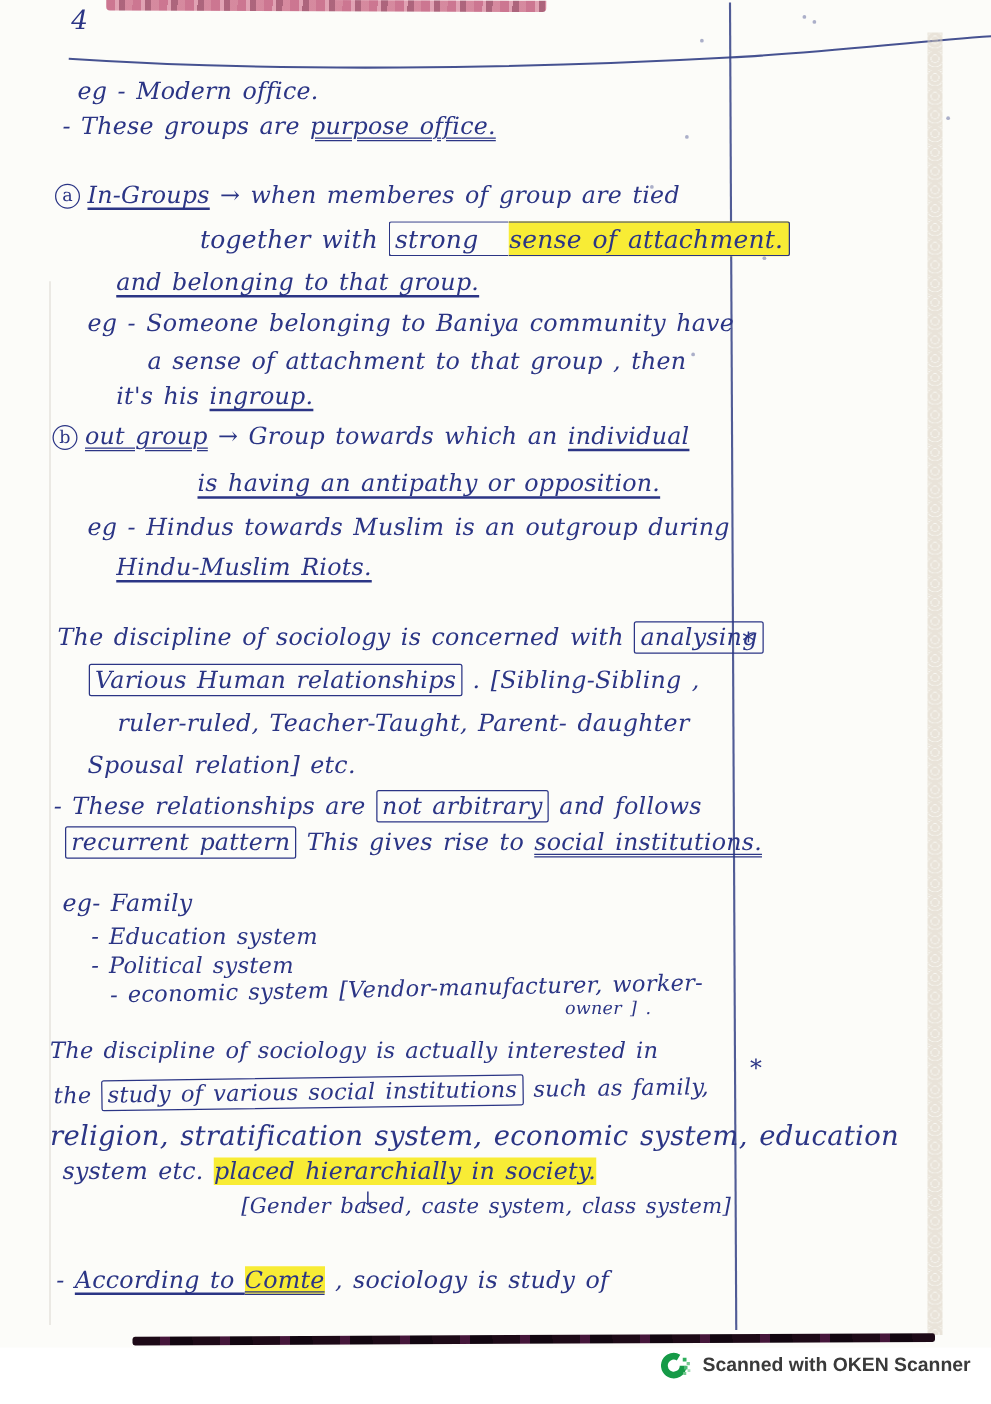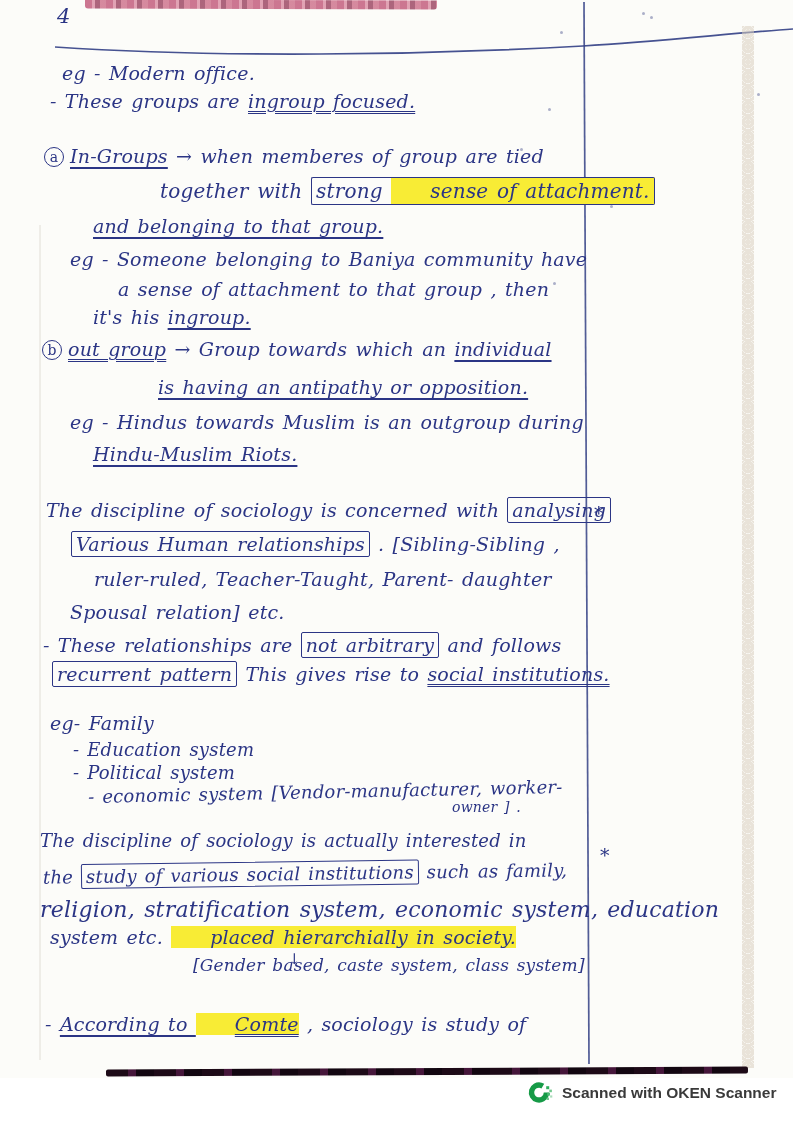--- a/index.html
+++ b/index.html
@@ -26,23 +26,23 @@
     background-size:12px 15px;opacity:.55;}
 
   .page-num{position:absolute;left:57px;top:4px;font:italic 21px "DejaVu Serif",serif;color:var(--ink);}
 
   #notes-layer .note-line{position:absolute;white-space:nowrap;
     font:italic 19px "DejaVu Serif",serif;color:var(--ink);
     letter-spacing:.2px;word-spacing:2px;line-height:26px;}
   .u{text-decoration:underline;text-decoration-thickness:1.5px;text-underline-offset:4px;}
   .uu{text-decoration:underline double;text-decoration-thickness:1px;text-underline-offset:3px;}
   .box{border:1.6px solid var(--ink);padding:1px 4px;border-radius:2px;}
-  .boxL{border:1.6px solid var(--ink);border-right:none;padding:1px 0 1px 4px;border-radius:2px 0 0 2px;}
+  .boxL{border:1.6px solid var(--ink);border-right:none;padding:1px 16px 1px 4px;border-radius:2px 0 0 2px;}
   .boxR{border:1.6px solid var(--ink);border-left:none;padding:1px 4px 1px 0;border-radius:0 2px 2px 0;}
-  .hl{background:var(--hl);padding-left:39px;}
+  .hl{background:var(--hl);}
   .circle{display:inline-flex;width:20px;height:20px;border:1.6px solid var(--ink);
     border-radius:50%;align-items:center;justify-content:center;
     font-style:normal;font-size:14px;margin-right:6px;vertical-align:1px;}
   .star{font-style:normal;font-size:30px;}
 
   .speck{position:absolute;width:3px;height:3px;border-radius:50%;background:#4a538f;opacity:.45;}
 
   
   .footer{position:absolute;left:528px;top:1080px;display:flex;align-items:center;gap:9px;text-align:right;}
   .footer-text{font-family:"Liberation Sans",sans-serif;font-size:15.5px;font-weight:600;color:#3a3a3a;}
@@ -69,21 +69,21 @@
     <div class="speck" style="left:650px;top:16px"></div>
     <div class="speck" style="left:560px;top:31px"></div>
     <div class="speck" style="left:548px;top:108px"></div>
     <div class="speck" style="left:520px;top:148px"></div>
     <div class="speck" style="left:610px;top:205px"></div>
     <div class="speck" style="left:553px;top:282px"></div>
     <div class="speck" style="left:757px;top:93px"></div>
 
     <div id="notes-layer">
         <div class="note-line" style="left: 62px; top: 60px;"><span>eg - Modern office.</span></div>
-        <div class="note-line" style="left: 50px; top: 88px;"><span>- These groups are </span><span class="uu">ingroup focused.</span></div>
+        <div class="note-line" style="left: 50px; top: 88px;"><span>- These groups are </span><span class="uu">purpose office.</span></div>
         <div class="note-line" style="left: 44px; top: 143px;"><span class="circle">a</span><span class="u">In-Groups</span><span> → when memberes of group are tied</span></div>
         <div class="note-line" style="left: 160px; top: 178px; font-size: 20px;"><span>together with </span><span class="boxL">strong </span><span class="boxR hl">sense of attachment.</span></div>
         <div class="note-line" style="left: 93px; top: 213px;"><span class="u">and belonging to that group.</span></div>
         <div class="note-line" style="left: 70px; top: 246px;"><span>eg - Someone belonging to Baniya community have</span></div>
         <div class="note-line" style="left: 118px; top: 276px;"><span>a sense of attachment to that group , then</span></div>
         <div class="note-line" style="left: 93px; top: 304px;"><span>it's his </span><span class="u">ingroup.</span></div>
         <div class="note-line" style="left: 42px; top: 336px;"><span class="circle">b</span><span class="uu">out group</span><span> →  Group towards which an </span><span class="u">individual</span></div>
         <div class="note-line" style="left: 158px; top: 374px;"><span class="u">is having an antipathy or opposition.</span></div>
         <div class="note-line" style="left: 70px; top: 409px;"><span>eg - Hindus towards Muslim is an outgroup during</span></div>
         <div class="note-line" style="left: 93px; top: 441px;"><span class="u">Hindu-Muslim Riots.</span></div>

